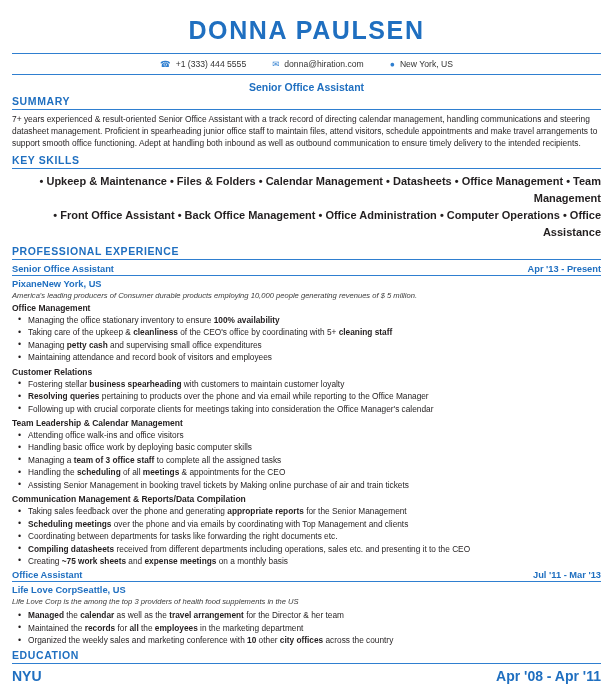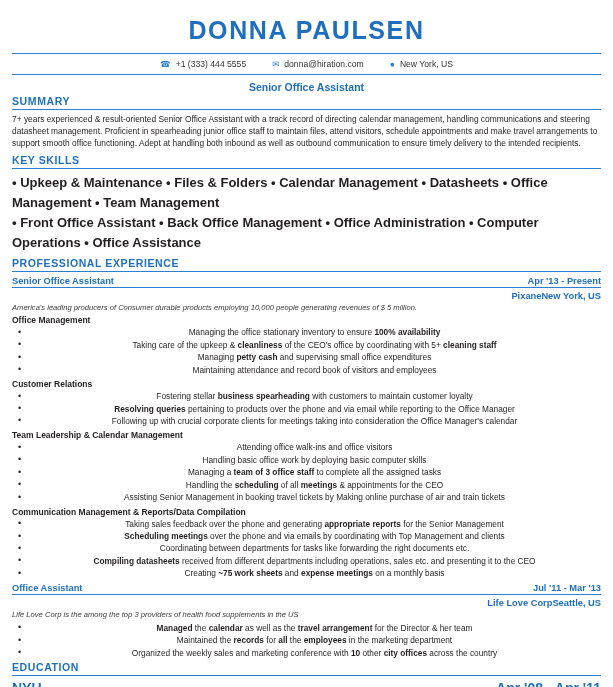--- a/index.html
+++ b/index.html
@@ -79,40 +79,40 @@
   }
   
   .summary-text {
     font-size: 8.4px;
     line-height: 1.42;
     text-align: left;
     margin: 2px 0 4px 0;
   }
   
   .skills {
-    text-align: left;
-    font-weight: bold;
-    font-size: 13px;
+    text-align: right;
+    font-weight: bold;
+    font-size: 11px;
     line-height: 1.55;
     margin: 2px 0 4px 0;
   }
   
   .job-row {
     display: flex;
     justify-content: space-between;
     align-items: baseline;
     color: #1f6fc0;
     font-weight: bold;
     font-size: 9.3px;
     margin-top: 3px;
   }
   .job-row .right { font-weight: bold; }
   .company-row {
     display: flex;
-    justify-content: flex-end;
+    justify-content: flex-start;
     align-items: baseline;
     color: #1f6fc0;
     font-weight: bold;
     font-size: 9.3px;
     margin-top: 1px;
   }
   .company-desc {
     font-style: italic;
     font-size: 7.6px;
     color: #3a3a3a;
@@ -121,21 +121,20 @@
   .sub-head {
     font-weight: bold;
     font-size: 8.5px;
     margin: 3px 0 1px 0;
     color: #231f20;
   }
   ul.bullets {
     list-style: none;
     margin: 0 0 0 0;
     padding: 0;
-    text-align: center;
   }
   ul.bullets li {
     position: relative;
     padding-left: 16px;
     font-size: 8.3px;
     line-height: 1.5;
   }
   ul.bullets li::before {
     content: "•";
     position: absolute;

